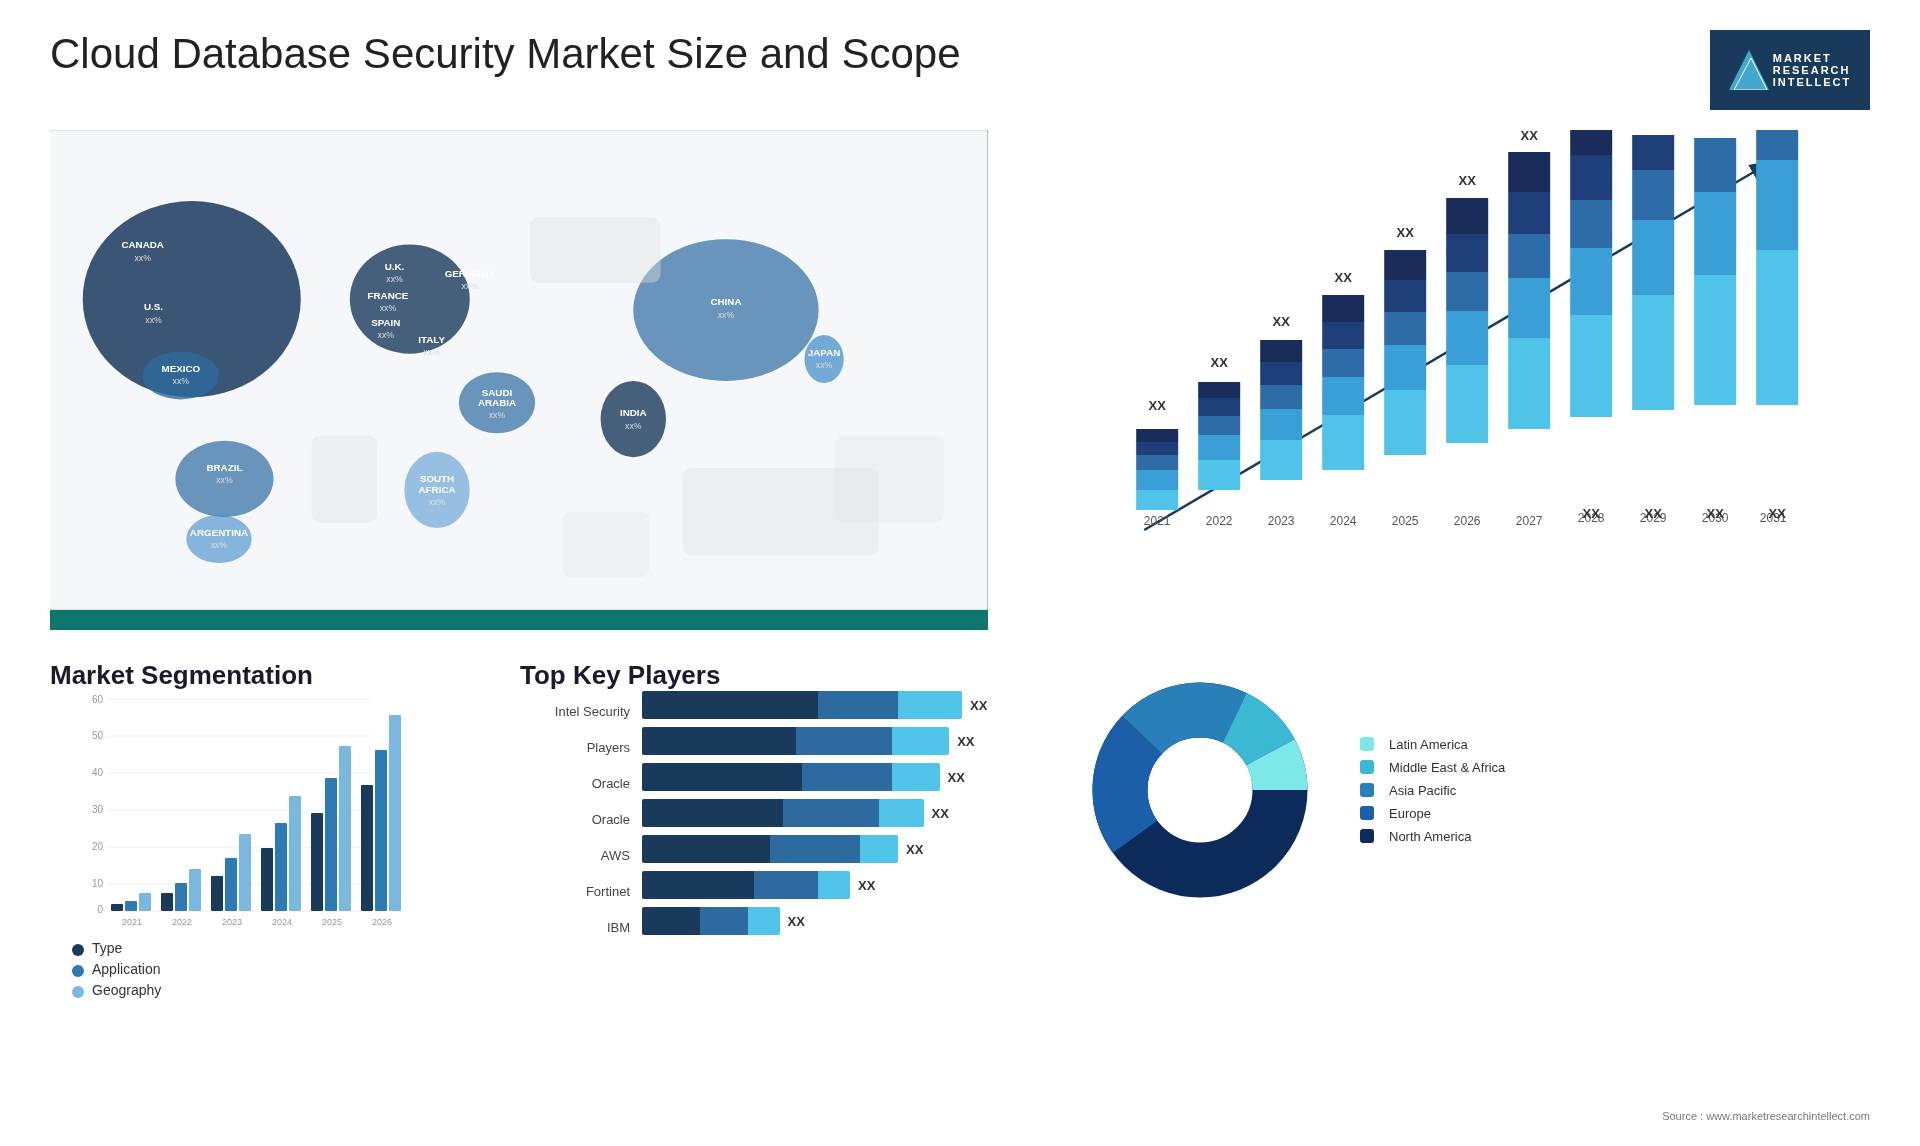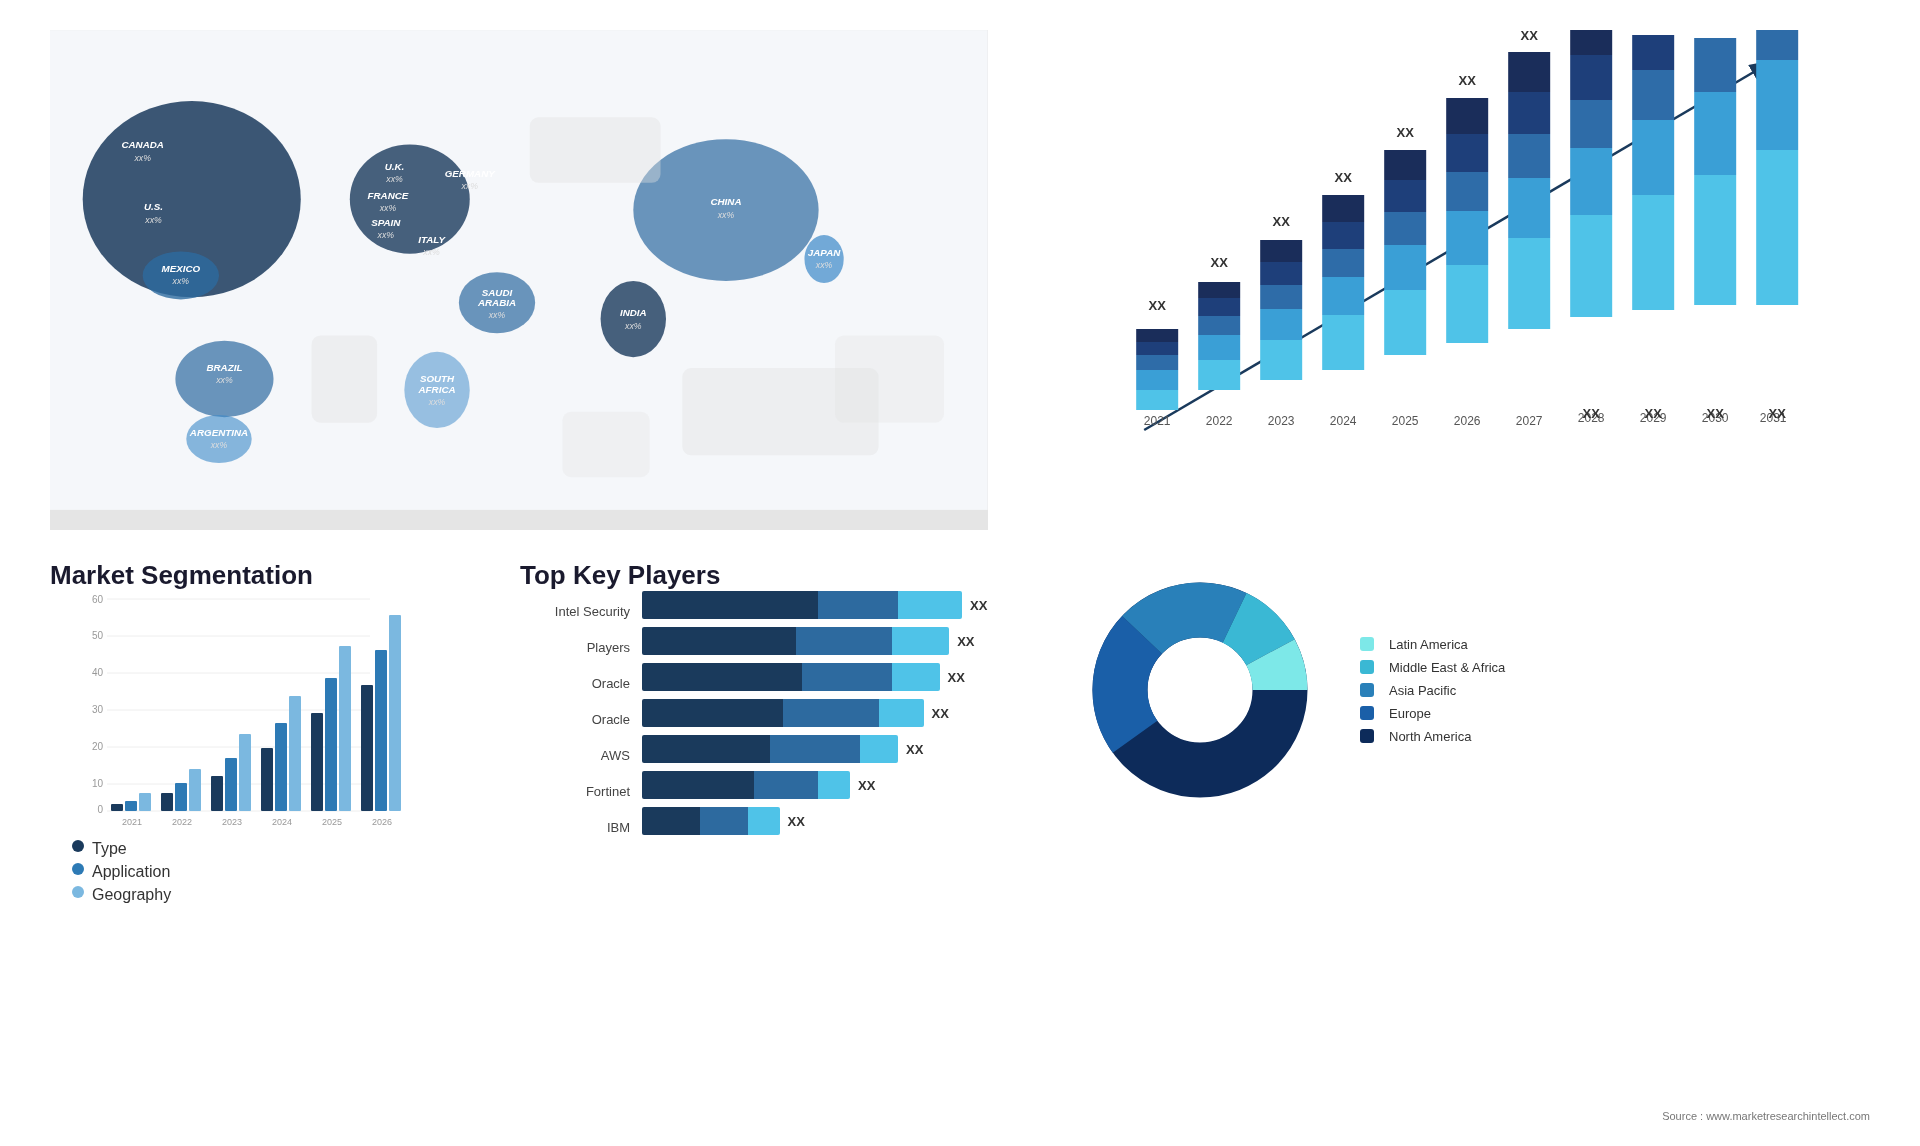--- a/index.html
+++ b/index.html
@@ -54,22 +54,21 @@
     
     .top-section {
       display: flex;
       gap: 30px;
       margin-bottom: 30px;
       height: 500px;
     }
     .map-container {
       flex: 1.1;
       position: relative;
-      background: #e5e5e5;
-      font-style: italic;
+      background: #0f766e;
     }
     .chart-container {
       flex: 1;
       position: relative;
     }
     
     .world-map {
       width: 100%;
       height: 480px;
     }
@@ -94,24 +93,24 @@
     .regional-section {
       flex: 1;
     }
     .section-title {
       font-size: 26px;
       font-weight: 700;
       color: #1a1a2e;
     }
     .legend-item {
       display: flex;
-      align-items: flex-start;
+      align-items: flex-end;
       gap: 8px;
       margin-bottom: 5px;
-      font-size: 16px;
+      font-size: 14px;
       color: #333;
     }
     .legend-dot {
       width: 12px;
       height: 12px;
       border-radius: 50%;
     }
     
     .player-row {
       display: flex;
@@ -194,20 +193,38 @@
       font-size: 8px;
       fill: #ddd;
       text-anchor: middle;
     }
   </style>
 </head>
 <body>
 
 <div class="page">
 
+  <div class="header">
+    <h1 class="page-title">Cloud Database Security Market Size and Scope</h1>
+    <div class="logo">
+      <div class="logo-box">
+        <div style="display:flex;align-items:center;gap:4px;">
+          <svg width="40" height="40" viewBox="0 0 40 40">
+            <polygon points="0,40 20,0 40,40" fill="#4fc3e8" opacity="0.8"></polygon>
+            <polygon points="5,40 22,8 38,40" fill="none" stroke="#fff" stroke-width="1"></polygon>
+          </svg>
+          <div>
+            <div style="font-size:11px;font-weight:900;letter-spacing:2px;color:#fff;">MARKET</div>
+            <div style="font-size:11px;font-weight:900;letter-spacing:2px;color:#fff;">RESEARCH</div>
+            <div style="font-size:11px;font-weight:900;letter-spacing:2px;color:#fff;">INTELLECT</div>
+          </div>
+        </div>
+      </div>
+    </div>
+  </div>
 
   <div class="top-section">
 
     <div class="map-container">
       <svg class="world-map" viewBox="0 0 860 440">
 
         <rect width="860" height="440" fill="#f5f7fa"></rect>
 
         <ellipse cx="130" cy="155" rx="100" ry="90" fill="#1a3a5c" opacity="0.85"></ellipse>
         <text x="85" y="108" class="map-label">CANADA</text>

